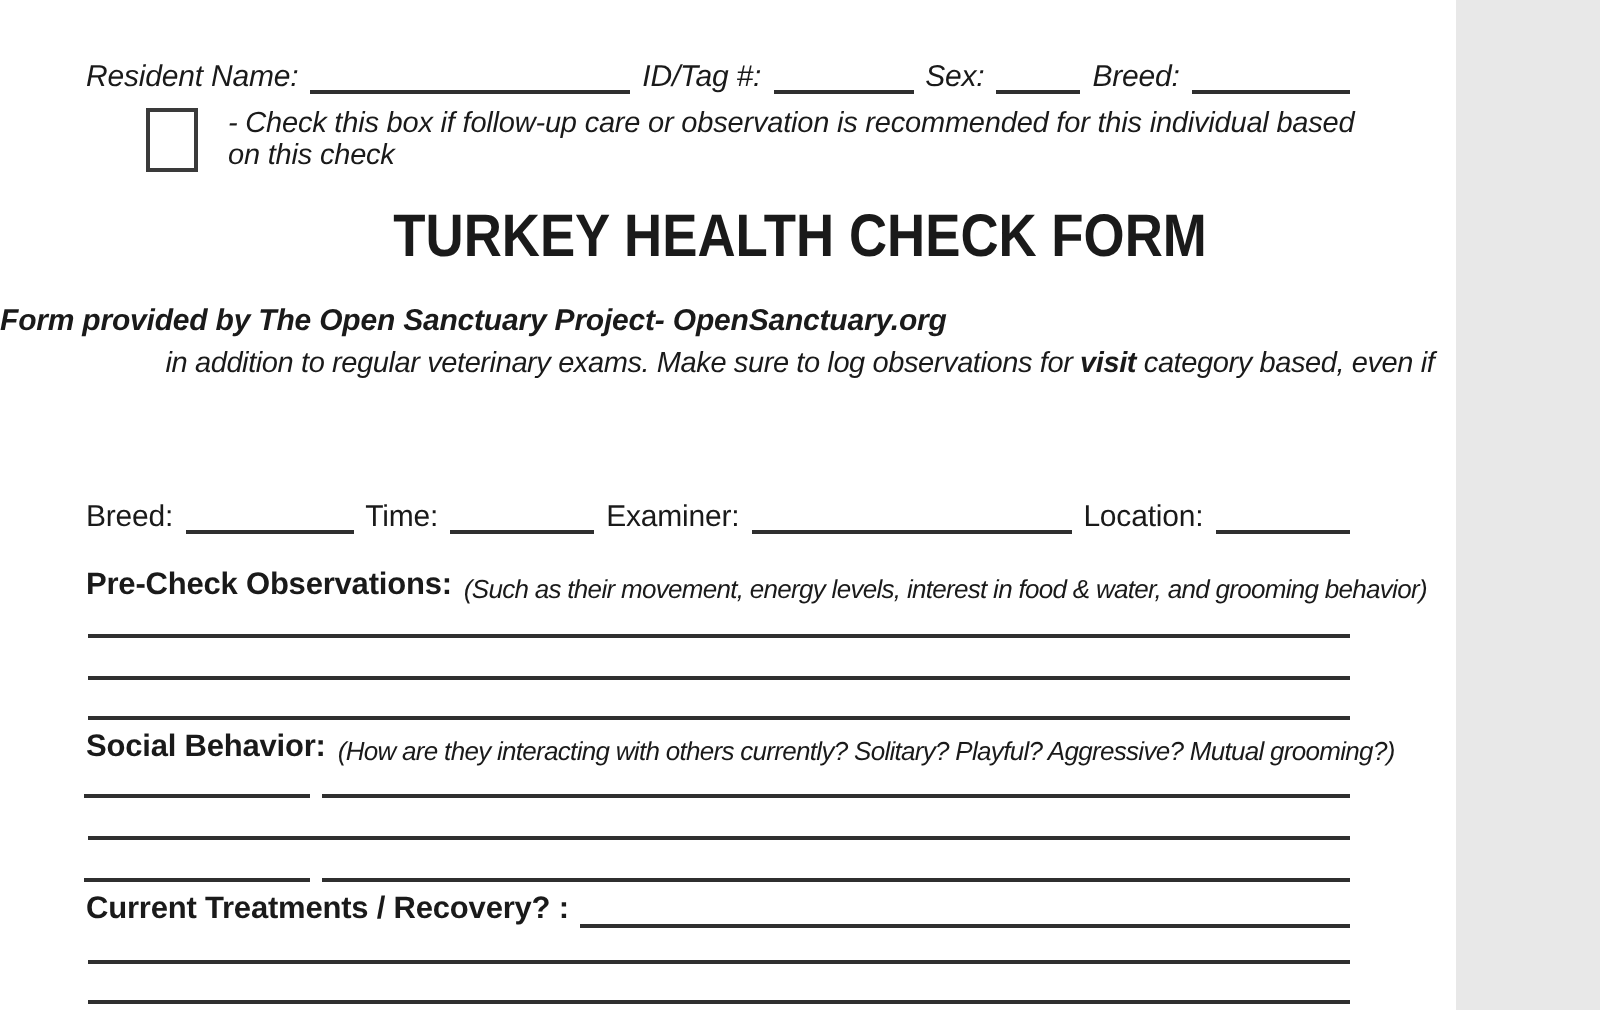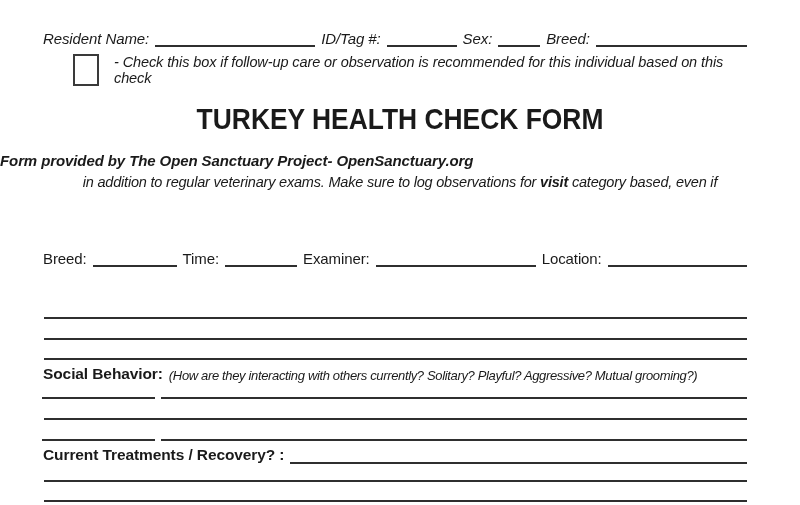--- a/index.html
+++ b/index.html
@@ -1,18 +1,18 @@
 <!DOCTYPE html>
 <html><head>
 <meta charset="utf-8">
 <style>
   html,body{margin:0;padding:0;background:#e8e8e8;}
   .page{
     position:relative;
-    width:800px;height:505px;
+    width:728px;height:505px;
     background:#ffffff;
     font-family:"Liberation Sans","DejaVu Sans",sans-serif;
     color:#1a1a1a;
     overflow:hidden;
     letter-spacing:-0.1px;
   }
   .abs{position:absolute;}
   .row{
     display:flex;
     align-items:flex-end;
@@ -108,20 +108,24 @@
     <span class="lbl">Breed:</span>
     <span class="blank" style="width:84px;"></span>
     <span class="lbl">Time:</span>
     <span class="blank" style="width:72px;"></span>
     <span class="lbl">Examiner:</span>
     <span class="blank" style="width:160px;"></span>
     <span class="lbl">Location:</span>
     <span class="blank grow"></span>
   </div>
 
+  <div class="sec-head abs" style="top:284px;">
+    <span class="sec-label">Pre-Check Observations:</span>
+    <span class="sec-hint">(Such as their movement, energy levels, interest in food &amp; water, and grooming behavior)</span>
+  </div>
   <div class="rule full" style="top:317px;"></div>
   <div class="rule full" style="top:338px;"></div>
   <div class="rule full" style="top:358px;"></div>
 
   <div class="sec-head abs" style="top:365px;">
     <span class="sec-label">Social Behavior:</span>
     <span class="sec-hint">(How are they interacting with others currently? Solitary? Playful? Aggressive? Mutual grooming?)</span>
   </div>
   <div class="rule" style="top:397px;left:42px;width:113px;"></div>
   <div class="rule" style="top:397px;left:161px;right:53px;"></div>

